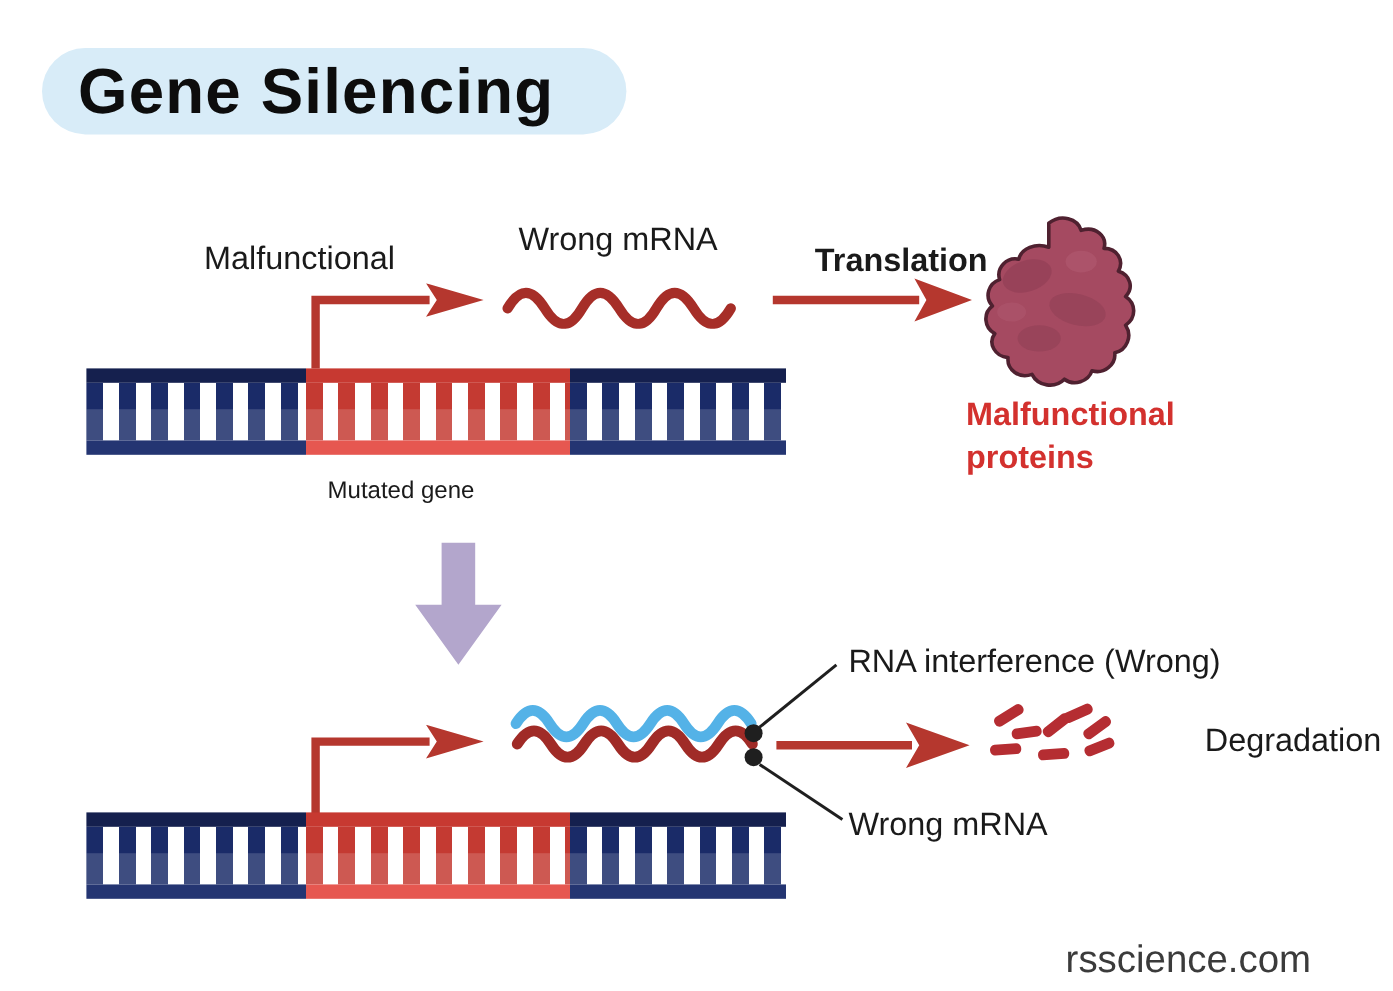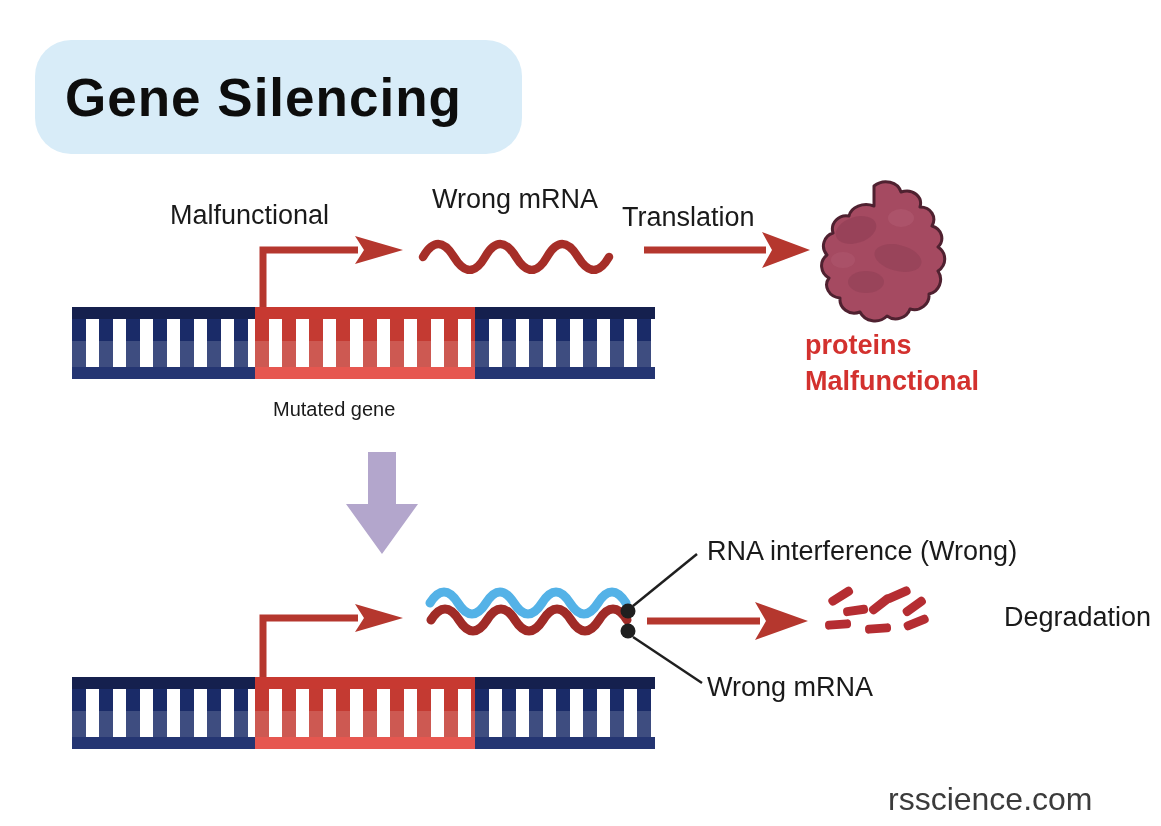--- a/index.html
+++ b/index.html
@@ -5,21 +5,21 @@
   html,body{margin:0;padding:0;}
   body{
     width:1161px;height:826px;position:relative;background:#ffffff;
     font-family:"Liberation Sans", sans-serif;color:#1a1a1a;overflow:hidden;
   }
   .abs{position:absolute;}
   .label{font-size:27px;color:#1a1a1a;white-space:nowrap;}
 
   
   .title-pill{
-    left:35px;top:40px;width:487px;height:114px;background:#d8ecf8;
+    left:35px;top:40px;width:487px;height:72px;background:#d8ecf8;
     border-radius:36px;display:flex;align-items:center;padding-left:30px;
     box-sizing:border-box;
   }
   .title-text{font-size:53px;font-weight:bold;color:#0d0d0d;letter-spacing:1px;}
 
   
   .mal-label{
     left:805px;top:327px;font-size:27px;font-weight:bold;color:#d3312e;
     line-height:36px;
   }
@@ -57,43 +57,43 @@
   <path d="M8,71 V14 H103" fill="none" stroke="#b5372e" stroke-width="7"></path>
   <polygon points="100,0 148,14 100,28 109,14" fill="#b5372e"></polygon>
 </svg>
 
 <div class="abs label" style="left:432px;top:184px;">Wrong mRNA</div>
 
 <svg class="abs" style="left:416px;top:226px;" width="200" height="48" viewBox="0 0 200 48">
   <path d="M7,31 Q22,5 38,31 T69,31 T100,31 T131,31 T162,31 T193,31" fill="none" stroke="#a62e28" stroke-width="8.5" stroke-linecap="round"></path>
 </svg>
 
-<div class="abs label" style="left:622px;top:202px;">Translation</div>
+<div class="abs label" style="left:679px;top:202px;font-weight:bold;">Translation</div>
 
 <svg class="abs" style="left:638px;top:230px;" width="178" height="40" viewBox="0 0 178 40">
   <line x1="6" y1="20" x2="128" y2="20" stroke="#b5372e" stroke-width="7"></line>
   <polygon points="124,2 172,20 124,38 134,20" fill="#b5372e"></polygon>
 </svg>
 
 <svg class="abs" style="left:808px;top:176px;" width="142" height="154" viewBox="0 0 142 154">
   <path d="M66,10 c10,-8 24,-4 27,6 c12,-4 22,5 19,15 c11,0 17,10 12,19
            c10,3 13,14 6,21 c9,6 9,18 0,24 c6,9 1,21 -9,23 c1,10 -9,18 -19,15
            c-3,9 -15,13 -23,7 c-8,8 -22,6 -27,-4 c-11,4 -21,-4 -20,-14
            c-11,-1 -17,-12 -11,-20 c-9,-5 -10,-17 -2,-23 c-7,-8 -3,-19 6,-22
            c-3,-10 6,-19 16,-17 c2,-9 14,-14 25,-10 z" fill="#a54a61" stroke="#4f2130" stroke-width="3" stroke-linejoin="round"></path>
   <ellipse cx="48" cy="54" rx="21" ry="13" fill="#8e3d53" opacity="0.55" transform="rotate(-18 48 54)"></ellipse>
   <ellipse cx="90" cy="82" rx="24" ry="13" fill="#8e3d53" opacity="0.5" transform="rotate(14 90 82)"></ellipse>
   <ellipse cx="58" cy="106" rx="18" ry="11" fill="#8e3d53" opacity="0.5"></ellipse>
   <ellipse cx="93" cy="42" rx="13" ry="9" fill="#b15a70" opacity="0.6"></ellipse>
   <ellipse cx="35" cy="84" rx="12" ry="8" fill="#b15a70" opacity="0.45"></ellipse>
 </svg>
 
 <div class="abs mal-label">
+  <div>Malfunctional</div>
   <div>proteins</div>
-  <div>Malfunctional</div>
 </div>
 
 <div class="abs dna" style="left:72px;top:307px;">
   <div class="dna-seg seg-blue" style="width:183px;">
     <div class="rail-top"></div>
       <div class="rungs"></div>
       <div class="rail-bottom"></div>
   </div>
   <div class="dna-seg seg-red" style="width:220px;">
     <div class="rail-top"></div>

